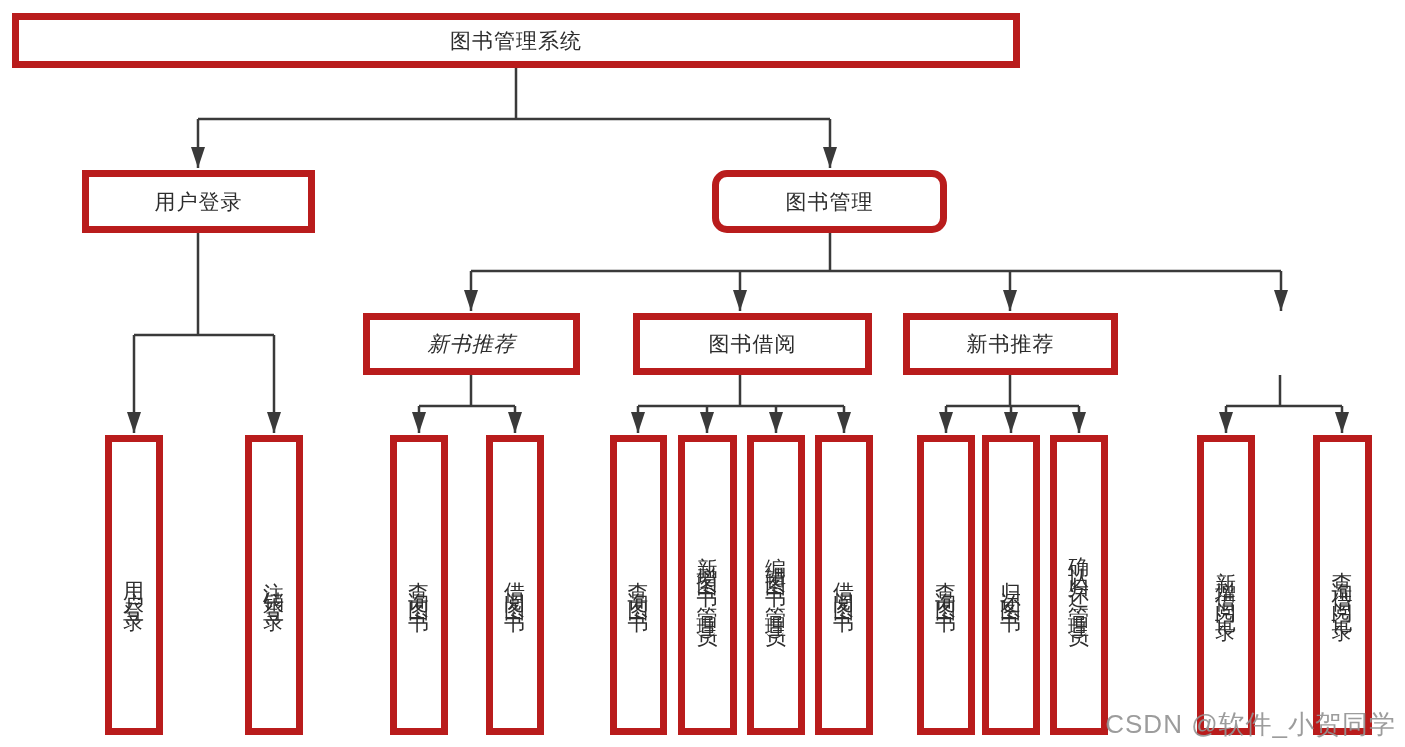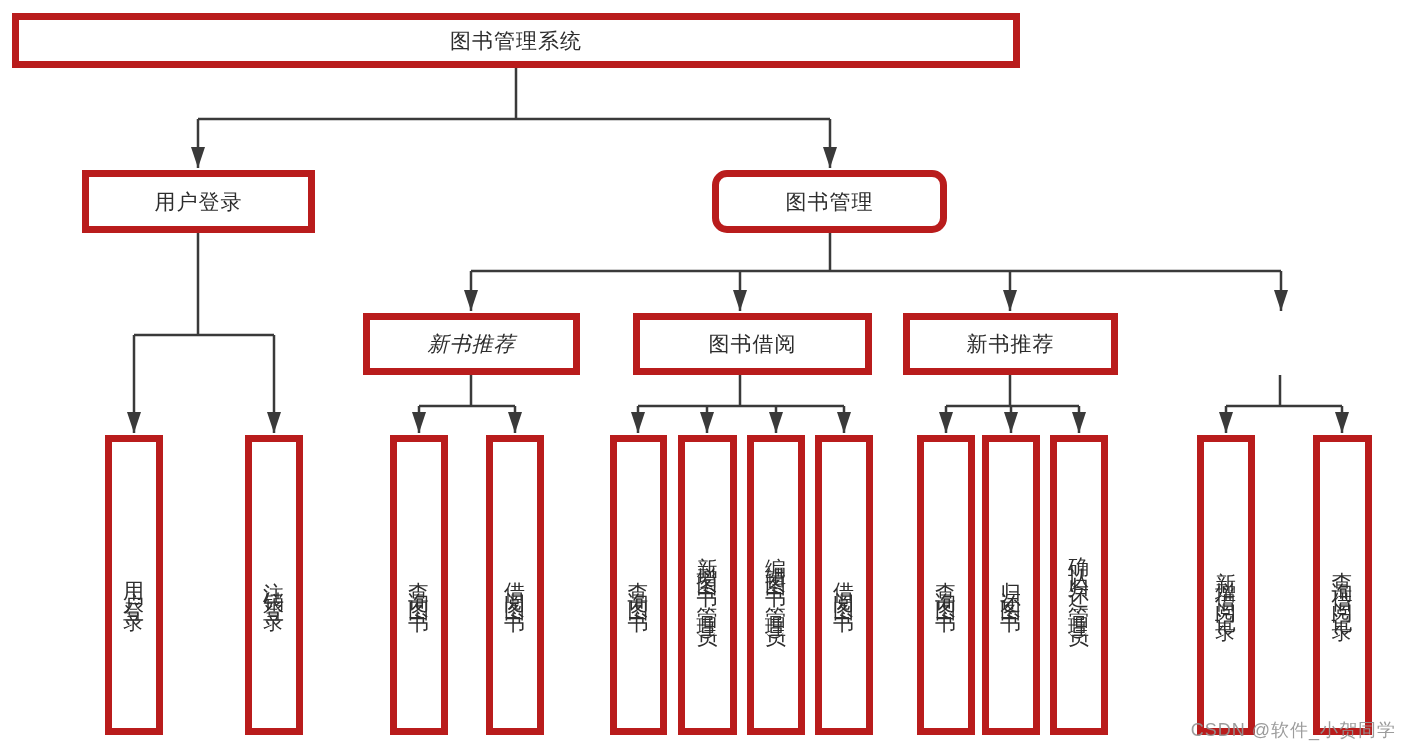--- a/index.html
+++ b/index.html
@@ -44,21 +44,21 @@
     font-size: 21px;
     letter-spacing: 10px;
     color: #2d2d2d;
     line-height: 1;
   }
   .watermark {
     position: absolute;
     right: 9px;
     bottom: 5px;
     z-index: 3;
-    font-size: 18px;
+    font-size: 26px;
     color: rgba(148, 148, 148, 0.92);
     white-space: nowrap;
     letter-spacing: 1px;
   }
 </style>
 </head>
 <body>
 
 <div class="canvas">
 

